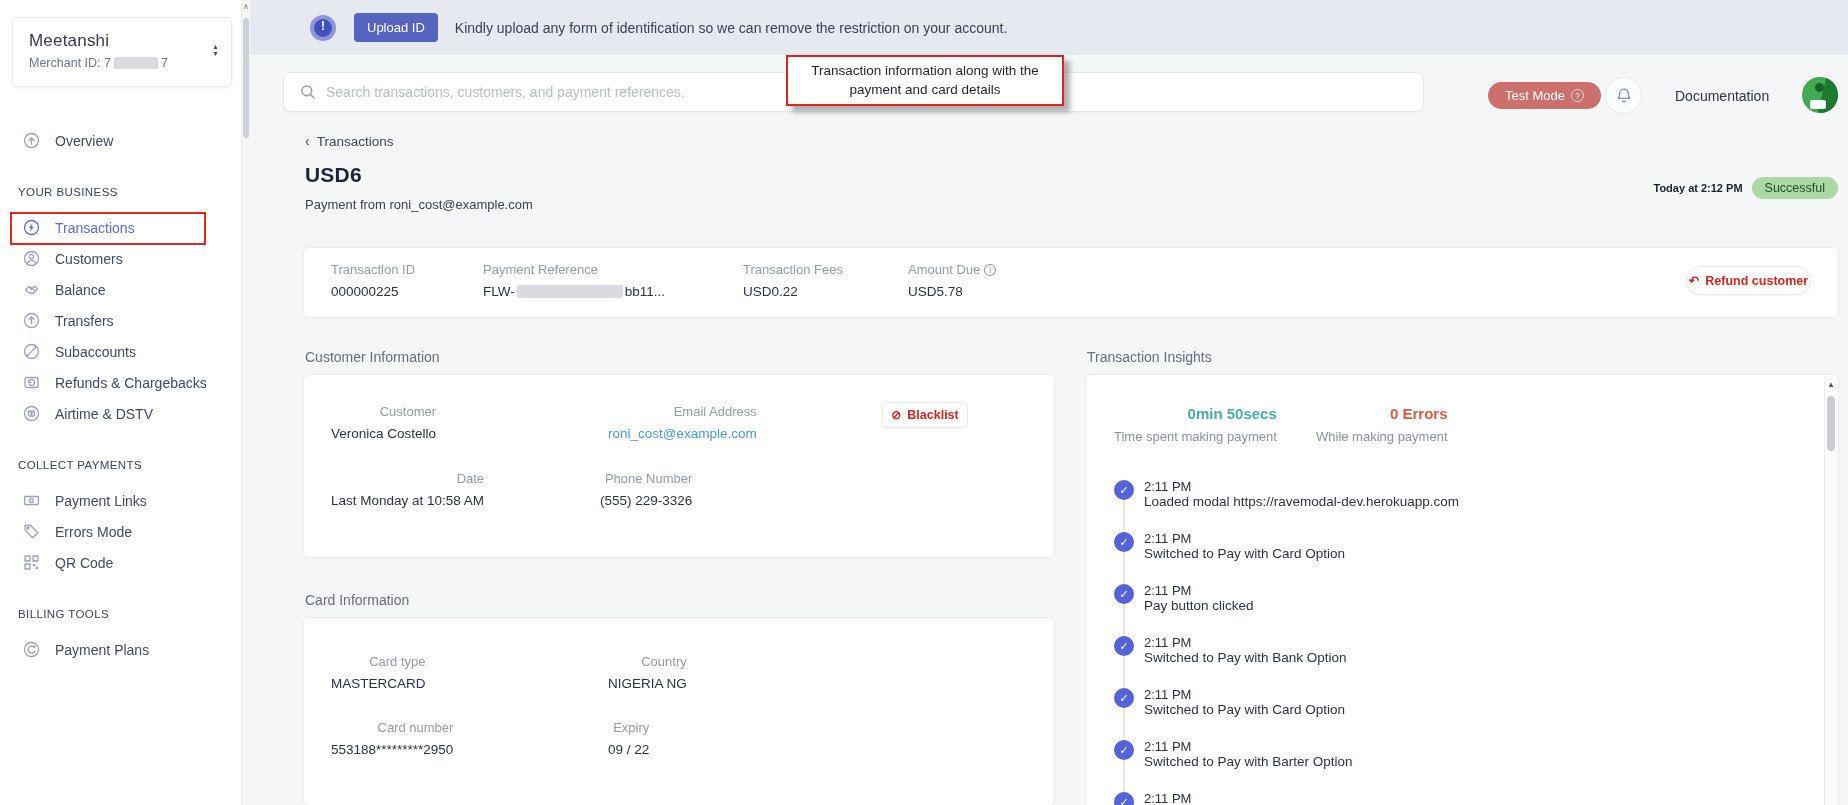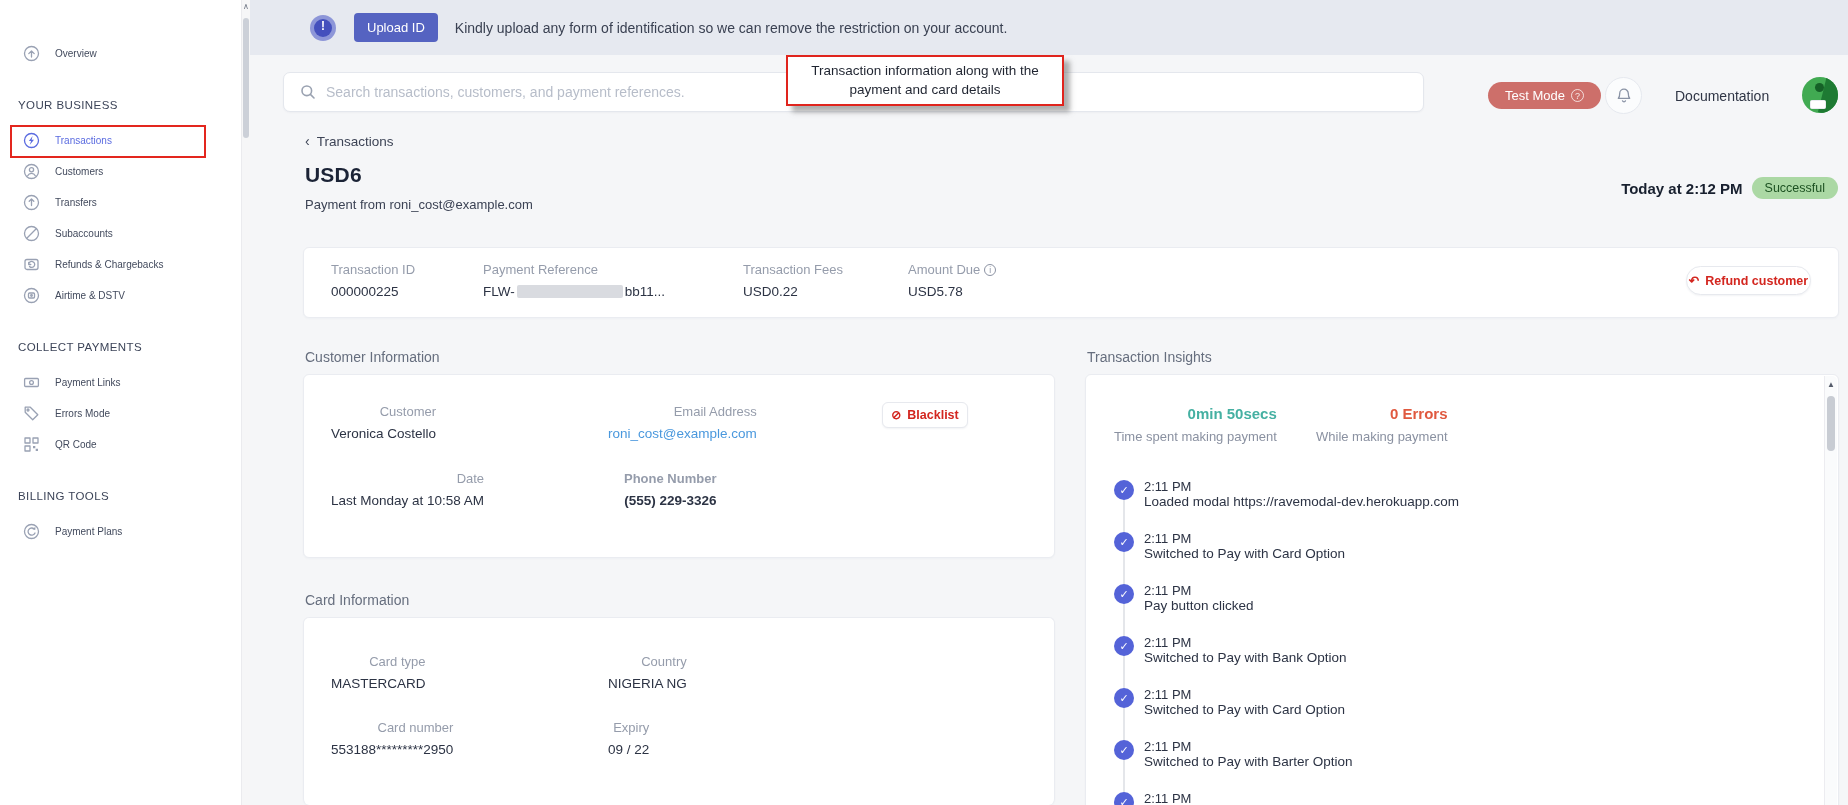--- a/index.html
+++ b/index.html
@@ -19,21 +19,21 @@
     padding:13px 14px 0 16px;
   }
   .merchant-name { font-size:17px; color:#333c4e; letter-spacing:.2px; }
   .merchant-id { margin-top:5px; font-size:12.5px; color:#6f7787; display:flex; align-items:center; }
   .redact { display:inline-block; background:#dadce1; border-radius:2px; }
   .merchant-id .redact { width:44px; height:12px; margin:0 3px; }
   .merchant-caret { position:absolute; right:12px; top:26px; display:flex; flex-direction:column; gap:1px; color:#4b5365; font-size:7px; line-height:6px; cursor:pointer; }
   .nav { margin-top:38px; }
   .nav-row { position:relative; display:flex; align-items:center; height:31px; padding-left:23px; cursor:pointer; }
   .nav-row .ic { width:17px; height:17px; margin-right:15px; flex:0 0 17px; display:flex; }
-  .nav-row .lbl { font-size:10px; color:#424a5d; }
+  .nav-row .lbl { font-size:14px; color:#424a5d; }
   .nav-row.active .lbl { color:#5a6be0; }
   .nav-row.active::before {
     content:""; position:absolute; left:10px; top:0; width:192px; height:29px;
     border:2px solid #e3261e;
   }
   .nav-sec { margin:30px 0 14px 18px; font-size:11.5px; color:#3c4458; letter-spacing:.4px; }
   svg.icon-svg { stroke:#99a1b3; fill:none; stroke-width:1.3; stroke-linecap:round; stroke-linejoin:round; }
   .active svg.icon-svg { stroke:#5a6be0; }
   .active svg.icon-svg .fillpart { fill:#5a6be0; }
   svg.icon-svg .fillpart { fill:#99a1b3; stroke:none; }
@@ -67,21 +67,21 @@
   .doc-link { position:absolute; left:1425px; top:88px; font-size:14px; color:#2f3545; cursor:pointer; }
   .avatar { position:absolute; left:1552px; top:77px; width:36px; height:36px; border-radius:50%; background:#41aa52; overflow:hidden; cursor:pointer; }
   .avatar .dark { position:absolute; right:-4px; top:2px; width:20px; height:36px; background:#1e7a33; transform:rotate(14deg); }
   .avatar .head { position:absolute; left:13px; top:6px; width:9px; height:9px; border-radius:50%; background:#156127; }
   .avatar .card { position:absolute; left:8px; bottom:4px; width:16px; height:9px; background:#fff; border-radius:1.5px; }
   .crumb { position:absolute; left:55px; top:133px; font-size:13.5px; color:#3d4456; cursor:pointer; }
   .crumb .chev { font-size:14px; margin-right:7px; color:#3d4456; }
   .page-title { position:absolute; left:55px; top:163px; font-size:21px; font-weight:600; color:#1b2336; letter-spacing:.2px; }
   .page-sub { position:absolute; left:55px; top:197px; font-size:13px; color:#3b4254; }
   .ts-row { position:absolute; right:10px; top:177px; display:flex; align-items:center; gap:9px; }
-  .ts-text { font-size:15px; font-weight:bold; color:#18202f; }
+  .ts-text { font-size:11px; font-weight:bold; color:#18202f; }
   .status-badge { background:#abd8a4; color:#1d5222; font-size:12.5px; padding:4px 13px; border-radius:12px; }
   .card { position:absolute; background:#fff; border:1px solid #eaecf1; border-radius:6px; box-shadow:0 1px 2px rgba(40,50,80,.03); }
   .summary-card { left:53px; top:247px; width:1536px; height:71px; }
   .f-label { font-size:13px; color:#959cab; }
   .f-value { font-size:13.5px; color:#2c3344; margin-top:7px; }
   .sum-field { position:absolute; top:14px; }
   .info-dot { display:inline-block; width:12px; height:12px; border:1px solid #8c93a3; border-radius:50%; font-size:8.5px; line-height:11px; text-align:center; color:#8c93a3; margin-left:4px; vertical-align:1px; }
   .ref-redact { display:inline-block; width:106px; height:13px; background:#d9dbe0; border-radius:2px; margin:0 2px; vertical-align:-2px; }
   .btn-outline {
     position:absolute; background:#fff; border:1px solid #e7e9ee; border-radius:15px;
@@ -111,20 +111,32 @@
   .panel-scroll { position:absolute; right:1px; top:1px; width:13px; height:438px; background:#fafbfc; border-left:1px solid #ececf0; border-radius:0 5px 5px 0; }
   .panel-scroll .arr { position:absolute; top:4px; left:0; width:12px; text-align:center; font-size:8px; color:#565d6b; }
   .panel-scroll .thumb { position:absolute; top:20px; left:2px; width:8px; height:55px; background:#c8ccd3; border-radius:4px; }
 </style>
 </head>
 <body>
 
 <div class="app">
 
   <div class="sidebar">
+    <div class="merchant-card">
+      <div class="merchant-name">Meetanshi</div>
+      <div class="merchant-id">
+        <span>Merchant ID: 7</span>
+        <span class="redact"></span>
+        <span>7</span>
+      </div>
+      <div class="merchant-caret">
+          <span>▲</span>
+          <span>▼</span>
+        </div>
+    </div>
 
     <div class="nav">
       <div class="nav-row">
         <span class="ic">
           <svg class="icon-svg" width="17" height="17" viewBox="0 0 17 17">
               <circle cx="8.5" cy="8.5" r="7"></circle>
               <path d="M8.5 12V6.2M5.8 8.6l2.7-2.7 2.7 2.7"></path>
             </svg>
         </span>
         <span class="lbl">Overview</span>
@@ -143,20 +155,29 @@
       </div>
       <div class="nav-row">
         <span class="ic">
           <svg class="icon-svg" width="17" height="17" viewBox="0 0 17 17">
               <circle cx="8.5" cy="8.5" r="7"></circle>
               <circle cx="8.5" cy="6.7" r="2.1"></circle>
               <path d="M4.7 12.7a4.2 4.2 0 0 1 7.6 0"></path>
             </svg>
         </span>
         <span class="lbl">Customers</span>
+      </div>
+      <div class="nav-row">
+        <span class="ic">
+          <svg class="icon-svg" width="17" height="17" viewBox="0 0 17 17">
+              <path d="M2.5 8.5l3.6-2.8 2.6 1.6 3-2 2.8 2.6-4.2 4.6-5.2-1.2z"></path>
+              <path d="M6.1 5.7l2.6 3.1M9.7 7.3l1.6 2.3"></path>
+            </svg>
+        </span>
+        <span class="lbl">Balance</span>
       </div>
       <div class="nav-row">
         <span class="ic">
           <svg class="icon-svg" width="17" height="17" viewBox="0 0 17 17">
               <circle cx="8.5" cy="8.5" r="7"></circle>
               <path d="M8.5 11.5v-6M6.2 7.3l2.3-2.3 2.3 2.3"></path>
             </svg>
         </span>
         <span class="lbl">Transfers</span>
       </div>
@@ -327,21 +348,21 @@
         <div class="f-value link">roni_cost@example.com</div>
       </div>
       <button class="btn-outline blacklist-btn">
         <span class="no-sym">⊘</span>
           <span>Blacklist</span>
       </button>
       <div class="fld" style="left:27px; top:96px;">
         <div class="f-label">Date</div>
         <div class="f-value">Last Monday at 10:58 AM</div>
       </div>
-      <div class="fld" style="left:320px; top:96px;font-weight:bold;">
+      <div class="fld" style="left:296px; top:96px;">
         <div class="f-label">Phone Number</div>
         <div class="f-value">(555) 229-3326</div>
       </div>
     </div>
 
     <div class="section-h" style="left:55px; top:592px;">Card Information</div>
     <div class="card ci-card">
       <div class="fld" style="left:27px; top:36px;">
         <div class="f-label">Card type</div>
         <div class="f-value">MASTERCARD</div>

